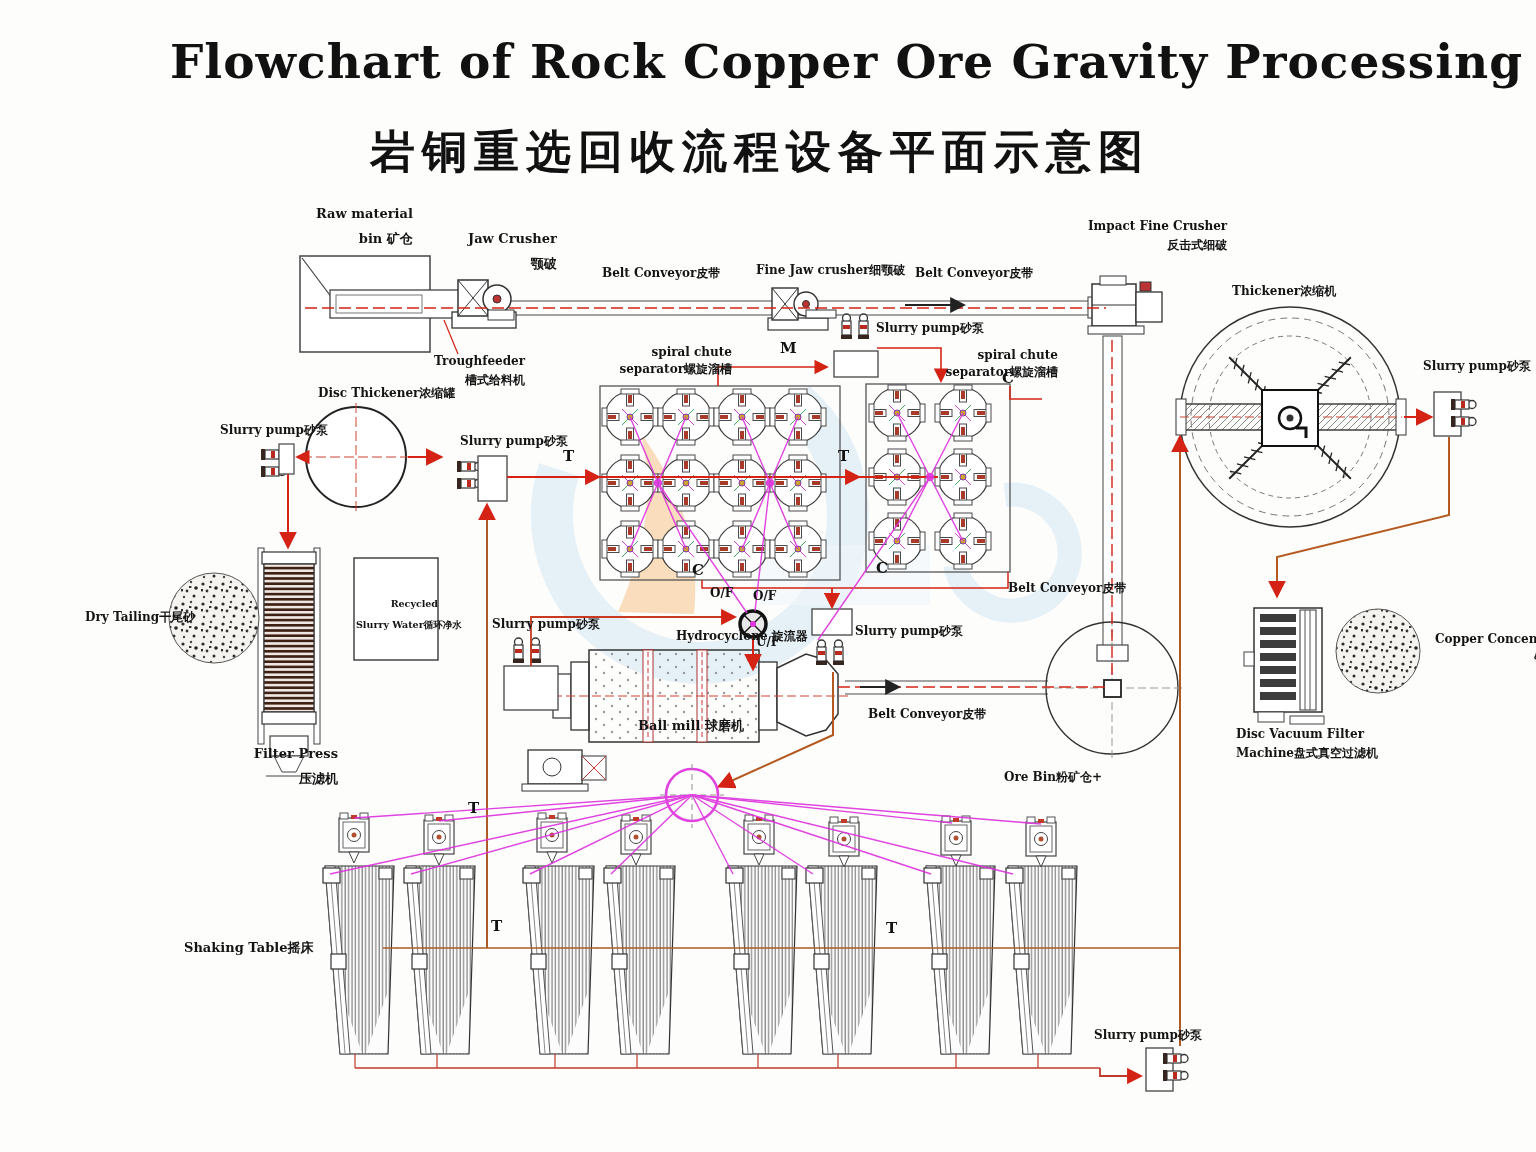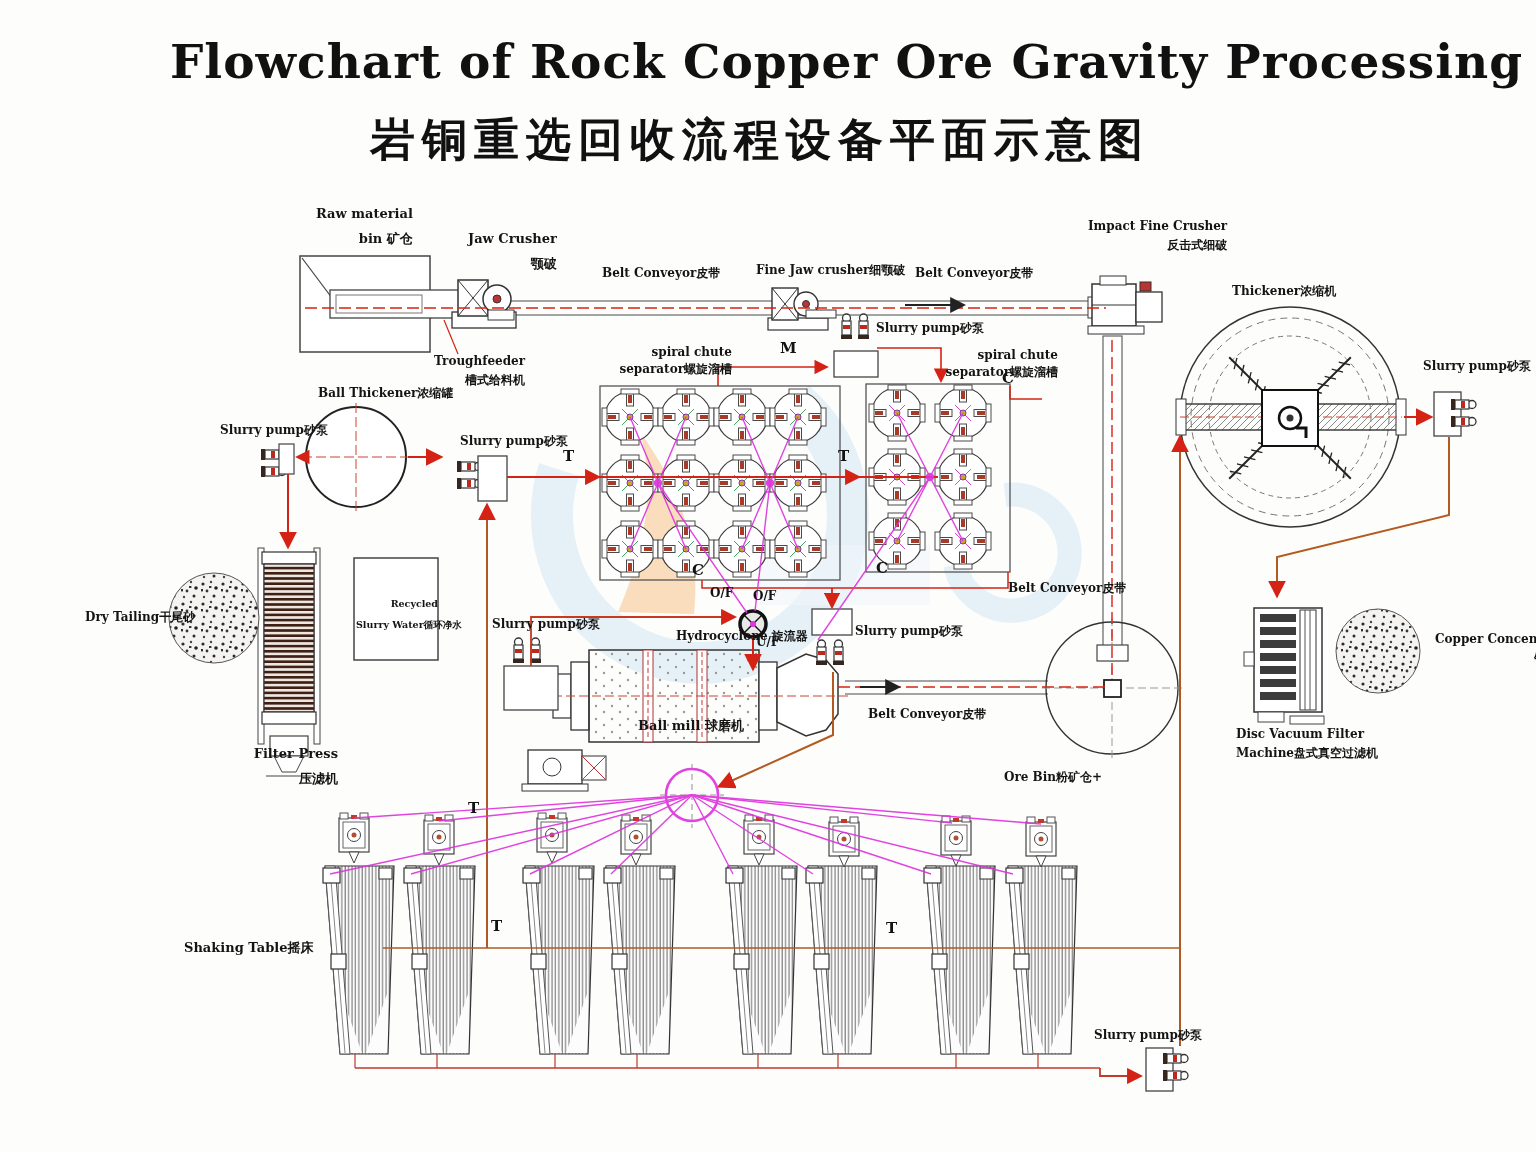--- a/index.html
+++ b/index.html
@@ -1,21 +1,21 @@
 <!DOCTYPE html>
 <html><head>
 <meta charset="utf-8">
 <style>
   html,body{margin:0;padding:0;background:#ffffff;}
   #stage{position:relative;width:1536px;height:1152px;background:#fdfdfc;overflow:hidden;
          font-family:"DejaVu Serif","Liberation Serif",serif;}
   #gfx{position:absolute;left:0;top:0;width:1536px;height:1152px;}
   .title-en{position:absolute;left:170px;top:34px;width:1310px;text-align:center;
             font-size:47px;font-weight:700;color:#111;letter-spacing:1px;white-space:nowrap;}
-  .title-cn{position:absolute;left:140px;top:110px;width:1240px;text-align:center;
+  .title-cn{position:absolute;left:140px;top:122px;width:1240px;text-align:center;
             font-size:45px;font-weight:700;color:#111;letter-spacing:7px;white-space:nowrap;}
   .lbl{position:absolute;font-weight:700;font-size:12px;color:#141414;
        white-space:nowrap;line-height:1.6;}
   .lbl span{display:block;text-align:right;}
   .lg{font-size:13px;line-height:1.9;}
   .ctr{text-align:center;}
   .mark{position:absolute;font-weight:700;font-size:15px;color:#131313;}
   .sm{font-size:12px;text-align:right;}
 </style>
 </head>
@@ -436,21 +436,21 @@
   <span>Impact Fine Crusher</span>
       <span>反击式细破</span>
     </div>
 <div class="lbl" style="left:1232px;top:282px">
   <span>Thickener浓缩机</span>
     </div>
 <div class="lbl" style="left:1423px;top:357px">
   <span>Slurry pump砂泵</span>
     </div>
 <div class="lbl" style="left:318px;top:384px">
-  <span>Ball Thickener浓缩罐</span>
+  <span>Disc Thickener浓缩罐</span>
     </div>
 <div class="lbl" style="left:220px;top:421px">
   <span>Slurry pump砂泵</span>
     </div>
 <div class="lbl" style="left:460px;top:432px">
   <span>Slurry pump砂泵</span>
     </div>
 <div class="lbl ctr" style="left:612px;top:344px;width:120px;line-height:1.45">
   <span>spiral chute</span>
       <span>separator螺旋溜槽</span>

